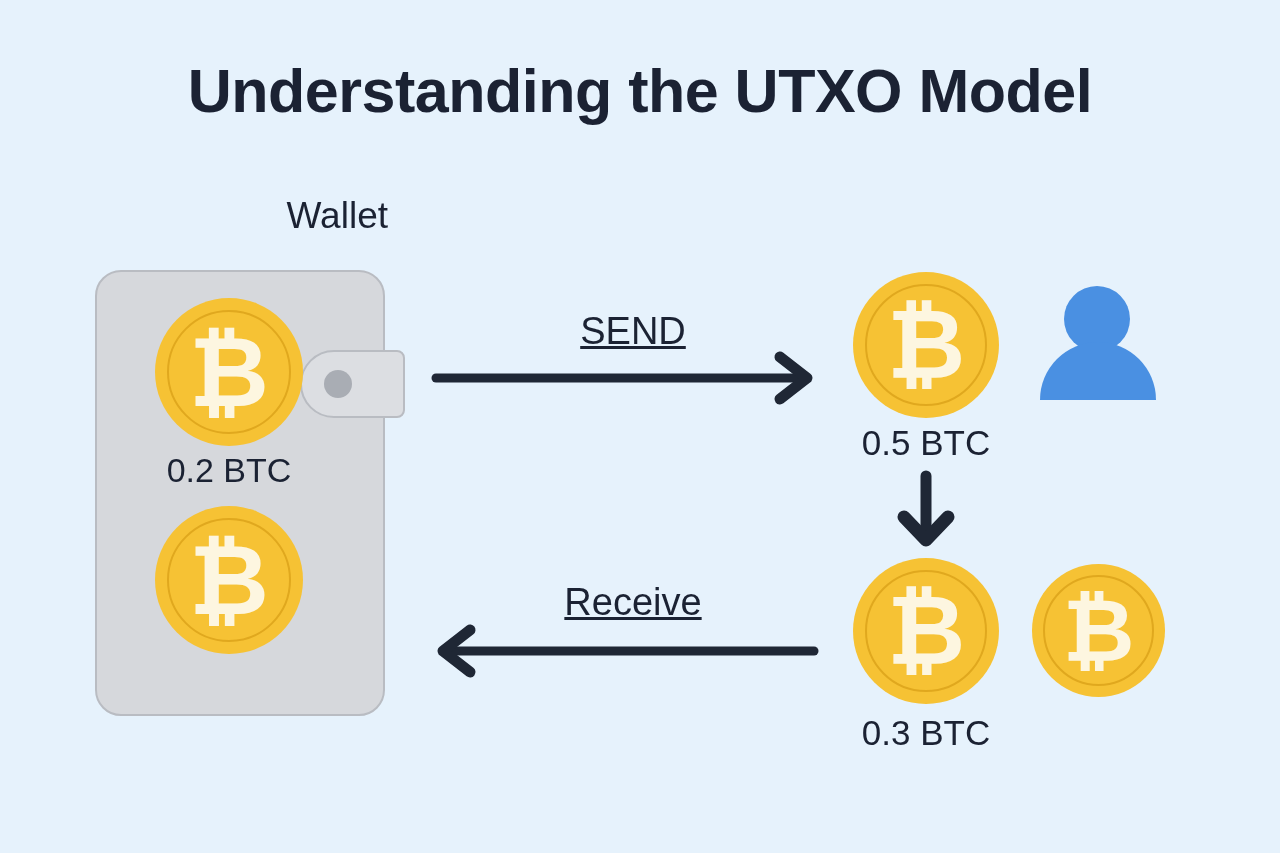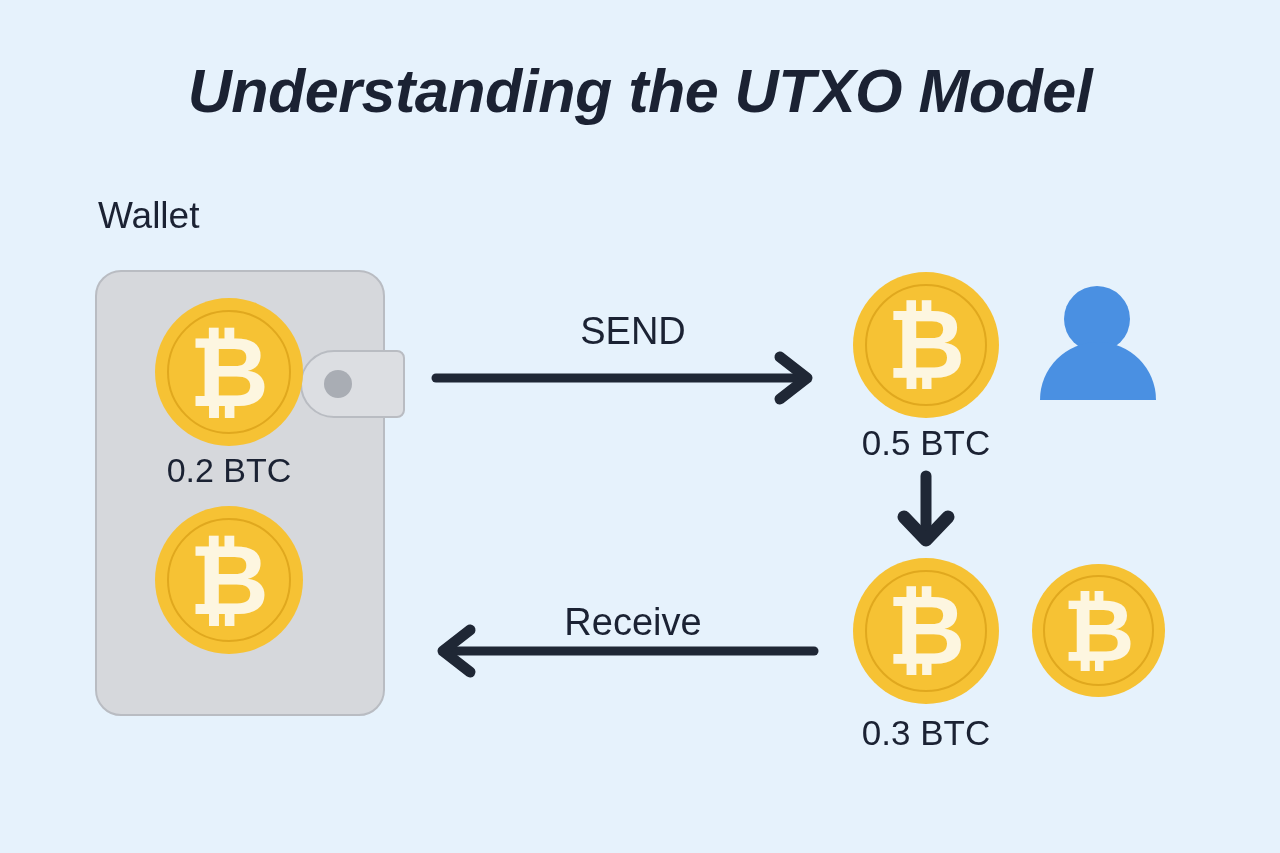--- a/index.html
+++ b/index.html
@@ -25,29 +25,28 @@
   #page-title {
     top: 58px;
     left: 0;
     width: 1280px;
     text-align: center;
     font-size: 61px;
     font-weight: 700;
     color: #1b2233;
     letter-spacing: -0.5px;
     line-height: 1.1;
-    font-style: italic;
   }
 
   
   .section-heading {
     font-size: 37px;
     font-weight: 400;
     color: #1b2233;
-    text-align: left;
+    text-align: right;
     line-height: 1.1;
   }
   #wallet-heading { top: 196px; left: 98px; width: 290px; }
   #outputs-heading { top: 196px; left: 865px; width: 290px; }
   #inputs-heading { top: 748px; left: 98px; width: 290px; }
 
   
   #wallet-graphic {
     left: 95px;
     top: 270px;
@@ -178,23 +177,24 @@
   #arrow-send-svg   { left: 430px; top: 352px; }
   #arrow-receive-svg{ left: 430px; top: 625px; }
   #arrow-down-svg   { left: 896px; top: 470px; }
 
   .arrow-label {
     position: absolute;
     text-align: center;
     font-size: 38px;
     color: #1b2233;
     line-height: 1.1;
+    text-decoration: underline;
   }
   #arrow-send-label    { left: 478px; top: 311px; width: 310px; }
-  #arrow-receive-label { left: 478px; top: 582px; width: 310px; margin-top: 20px; }
+  #arrow-receive-label { left: 478px; top: 582px; width: 310px; }
 </style>
 </head>
 <body>
 
 <div id="stage">
 
   <div class="abs" id="page-title">Understanding the UTXO Model</div>
 
   <div class="abs section-heading" id="wallet-heading">Wallet</div>
 

